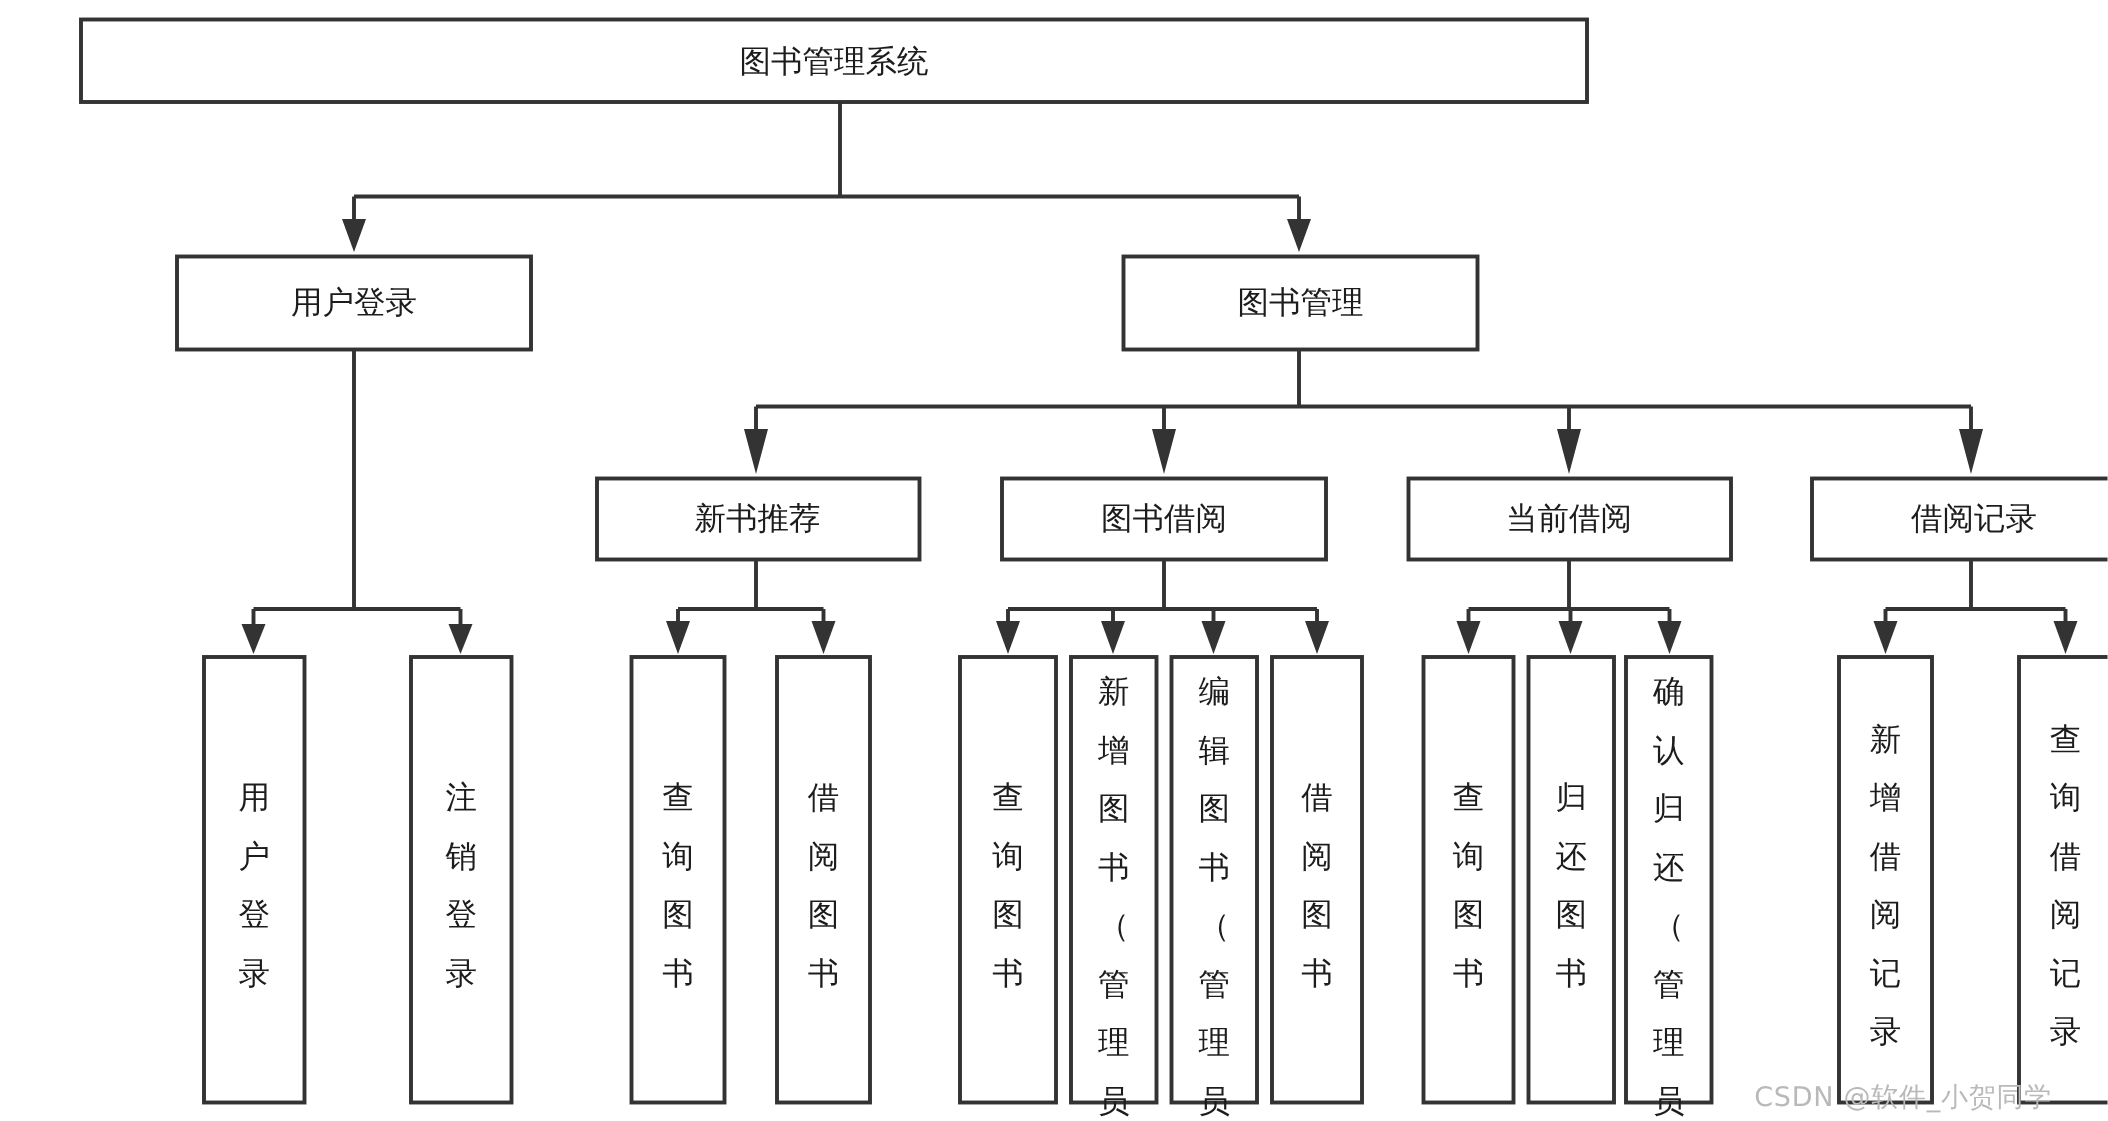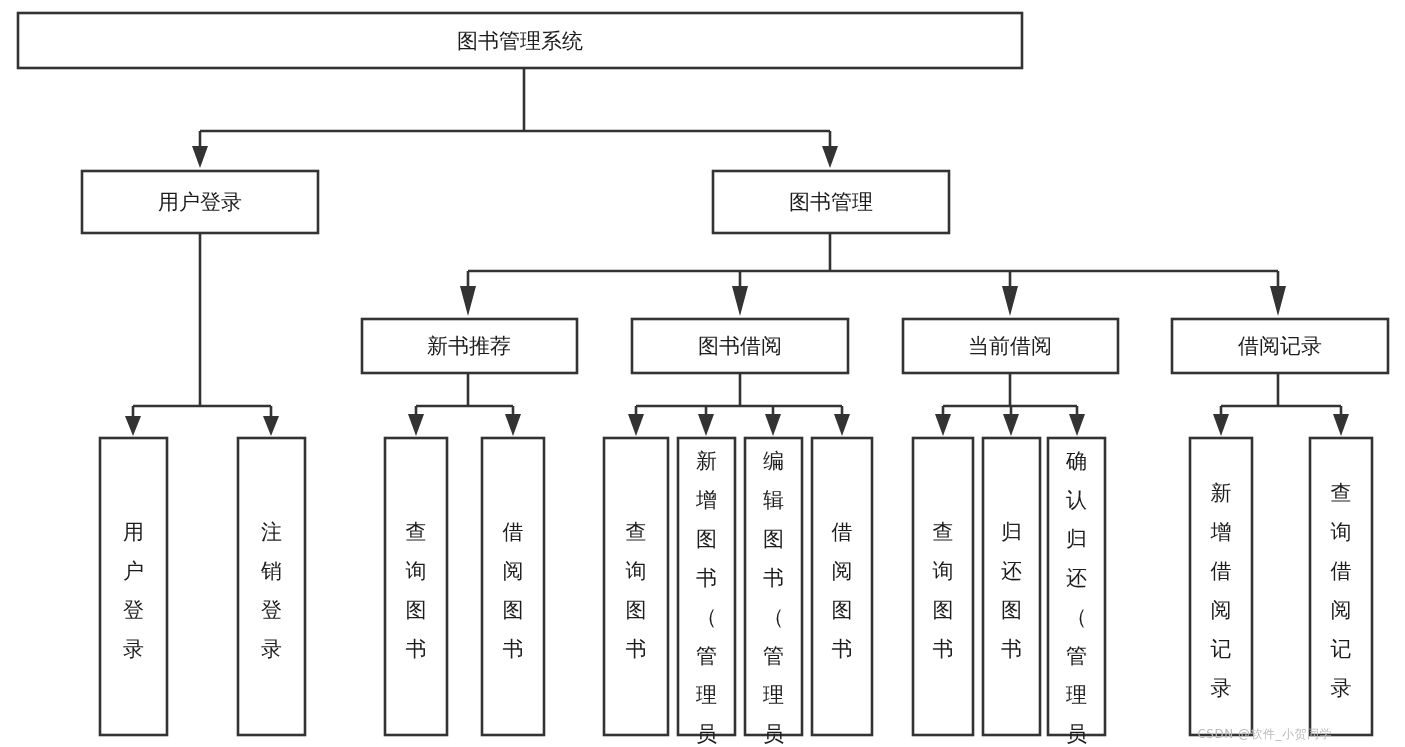--- a/index.html
+++ b/index.html
@@ -12,20 +12,21 @@
     font-family: "DejaVu Sans", "Liberation Sans", sans-serif;
     width: 1405px;
     height: 747px;
     overflow: hidden;
     position: relative;
   }
   #diagram-root {
     position: relative;
     width: 1340px;
     height: 747px;
+    padding-left: 36px;
   }
   svg#flowchart {
     display: block;
     width: 1405px;
     height: 747px;
   }
   .node-rect {
     fill: #ffffff;
     stroke: #333333;
     stroke-width: 2.6;
@@ -53,21 +54,21 @@
   }
   .arrow-head {
     fill: #333333;
     stroke: none;
   }
   .watermark {
     position: absolute;
     right: 8px;
     bottom: 4px;
     font-family: "DejaVu Sans", "Liberation Sans", sans-serif;
-    font-size: 12px;
+    font-size: 18px;
     color: #b9b9b9;
     letter-spacing: 0.5px;
     pointer-events: none;
     user-select: none;
   }
 </style>
 </head>
 <body>
 
 <div id="diagram-root">

